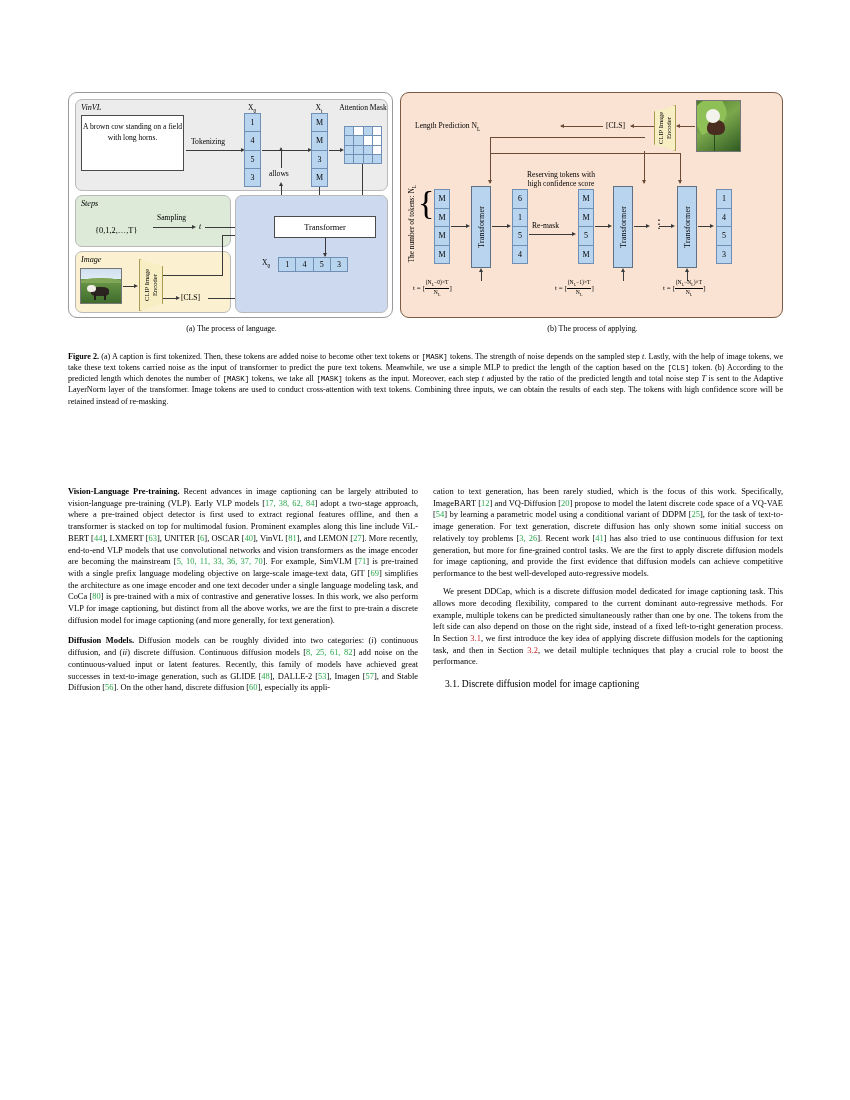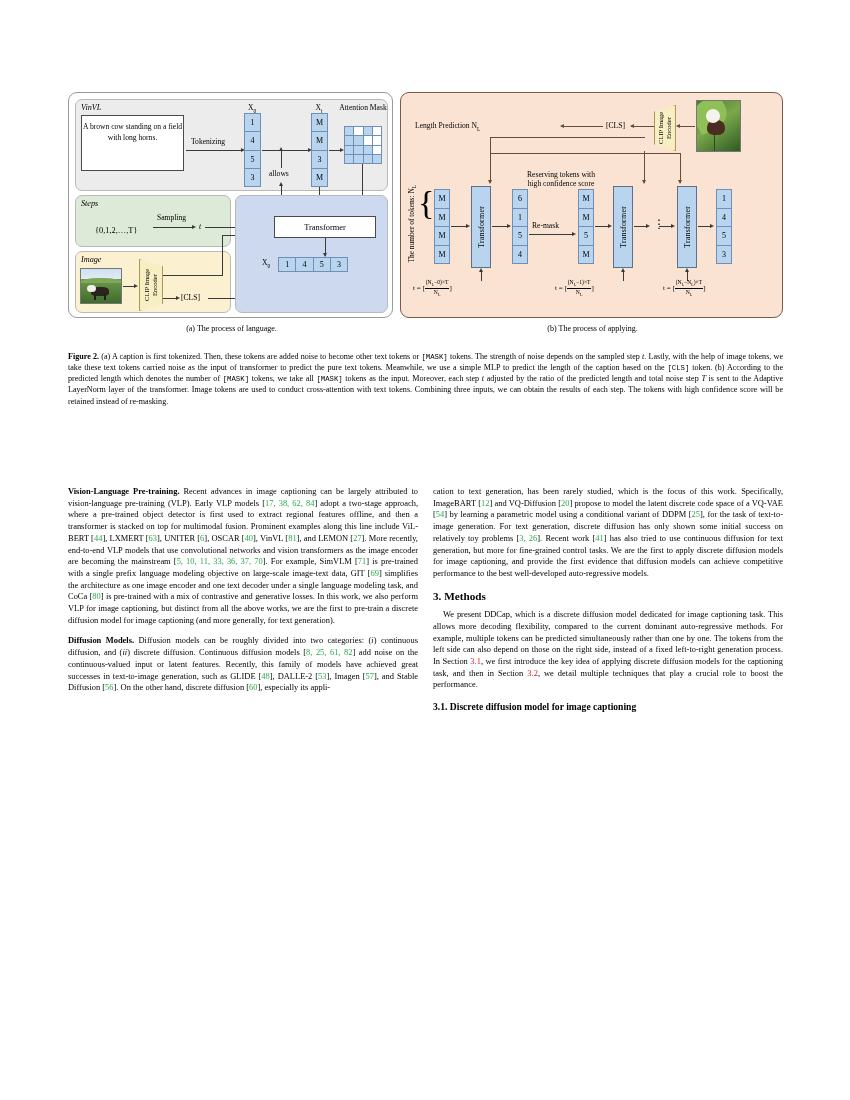--- a/index.html
+++ b/index.html
@@ -148,21 +148,21 @@
          text-align:justify; font-family:"Liberation Serif",serif; }
   .col-l { left:68px; top:486px; }
   .col-r { left:433px; top:486px; }
   .col p { margin:0 0 6.5px 0; text-indent:10px; }
   .col p.nohang { text-indent:0;font-family:Liberation Serif, serif; }
   .runhead { font-weight:bold; }
   .cite { color:#2aa84a; }
   .secref { color:#cc2222; }
   h2.sec { font-size:11.2px; font-weight:bold; margin:9px 0 5px 0; text-indent:0;
            font-family:"Liberation Serif",serif; }
-  h3.sec { font-size:9.6px; font-weight:bold; margin:9px 0 5px 0; text-indent:0;
+  h3.sec { font-size:9.6px; font-weight:normal; margin:9px 0 5px 12px; text-indent:0;
            font-family:"Liberation Serif",serif; }
   sub { font-size:0.72em; }
 </style>
 </head>
 <body>
 
 <div class="page">
 
   <div class="figure-wrap">
 
@@ -447,21 +447,20 @@
 
   <div class="col col-l">
     <p class="nohang"><span class="runhead">Vision-Language Pre-training.</span><span> Recent advances in image captioning can be largely attributed to vision-language pre-training (VLP). Early VLP models [</span><span class="cite">17, 38, 62, 84</span><span>] adopt a two-stage approach, where a pre-trained object detector is first used to extract regional features offline, and then a transformer is stacked on top for multimodal fusion. Prominent examples along this line include ViL-BERT [</span><span class="cite">44</span><span>], LXMERT [</span><span class="cite">63</span><span>], UNITER [</span><span class="cite">6</span><span>], OSCAR [</span><span class="cite">40</span><span>], VinVL [</span><span class="cite">81</span><span>], and LEMON [</span><span class="cite">27</span><span>]. More recently, end-to-end VLP models that use convolutional networks and vision transformers as the image encoder are becoming the mainstream [</span><span class="cite">5, 10, 11, 33, 36, 37, 70</span><span>]. For example, SimVLM [</span><span class="cite">71</span><span>] is pre-trained with a single prefix language modeling objective on large-scale image-text data, GIT [</span><span class="cite">69</span><span>] simplifies the architecture as one image encoder and one text decoder under a single language modeling task, and CoCa [</span><span class="cite">80</span><span>] is pre-trained with a mix of contrastive and generative losses. In this work, we also perform VLP for image captioning, but distinct from all the above works, we are the first to pre-train a discrete diffusion model for image captioning (and more generally, for text generation).</span></p>
 
     <p class="nohang" style="margin-top:9px;"><span class="runhead">Diffusion Models.</span><span> Diffusion models can be roughly divided into two categories: (</span><i>i</i><span>) continuous diffusion, and (</span><i>ii</i><span>) discrete diffusion. Continuous diffusion models [</span><span class="cite">8, 25, 61, 82</span><span>] add noise on the continuous-valued input or latent features. Recently, this family of models have achieved great successes in text-to-image generation, such as GLIDE [</span><span class="cite">48</span><span>], DALLE-2 [</span><span class="cite">53</span><span>], Imagen [</span><span class="cite">57</span><span>], and Stable Diffusion [</span><span class="cite">56</span><span>]. On the other hand, discrete diffusion [</span><span class="cite">60</span><span>], especially its appli-</span></p>
   </div>
 
   <div class="col col-r">
     <p class="nohang"><span>cation to text generation, has been rarely studied, which is the focus of this work. Specifically, ImageBART [</span><span class="cite">12</span><span>] and VQ-Diffusion [</span><span class="cite">20</span><span>] propose to model the latent discrete code space of a VQ-VAE [</span><span class="cite">54</span><span>] by learning a parametric model using a conditional variant of DDPM [</span><span class="cite">25</span><span>], for the task of text-to-image generation. For text generation, discrete diffusion has only shown some initial success on relatively toy problems [</span><span class="cite">3, 26</span><span>]. Recent work [</span><span class="cite">41</span><span>] has also tried to use continuous diffusion for text generation, but more for fine-grained control tasks. We are the first to apply discrete diffusion models for image captioning, and provide the first evidence that diffusion models can achieve competitive performance to the best well-developed auto-regressive models.</span></p>
 
-    <h2 class="sec">3. Methods</h2>
 
     <p><span>We present DDCap, which is a discrete diffusion model dedicated for image captioning task. This allows more decoding flexibility, compared to the current dominant auto-regressive methods. For example, multiple tokens can be predicted simultaneously rather than one by one. The tokens from the left side can also depend on those on the right side, instead of a fixed left-to-right generation process. In Section </span><span class="secref">3.1</span><span>, we first introduce the key idea of applying discrete diffusion models for the captioning task, and then in Section </span><span class="secref">3.2</span><span>, we detail multiple techniques that play a crucial role to boost the performance.</span></p>
 
     <h3 class="sec">3.1. Discrete diffusion model for image captioning</h3>
 
   </div>
 
 </div>
 
 </body></html>

